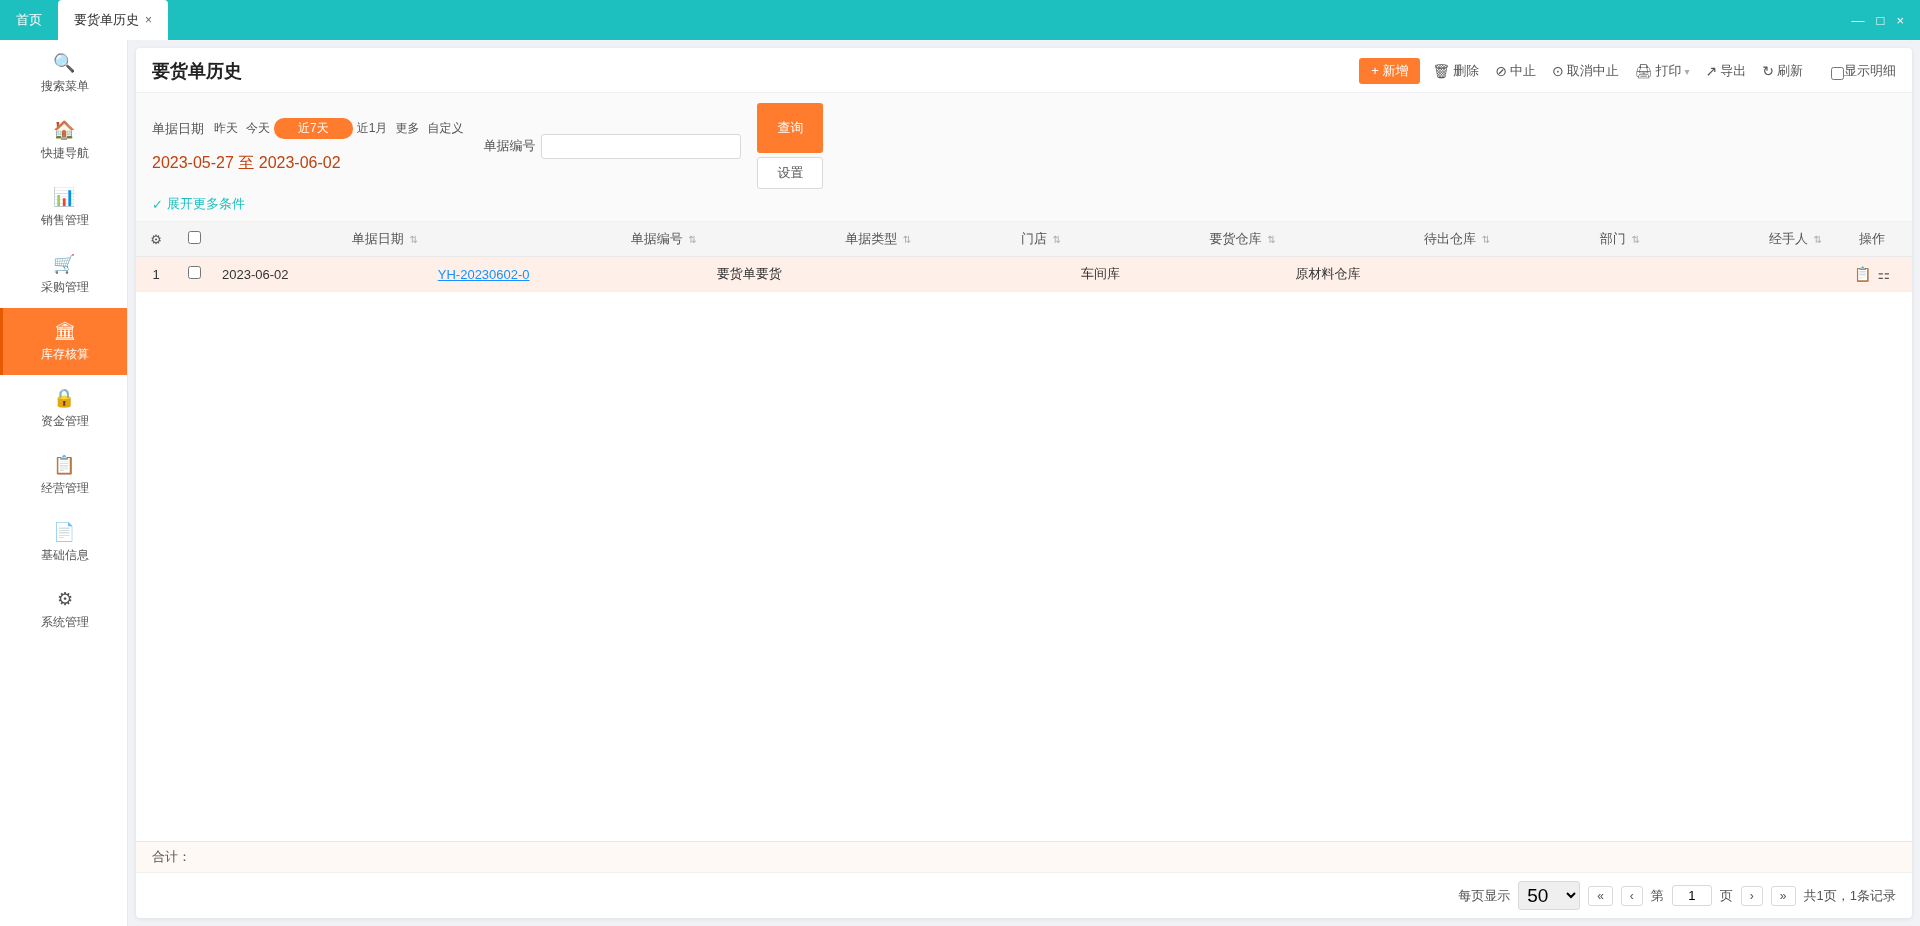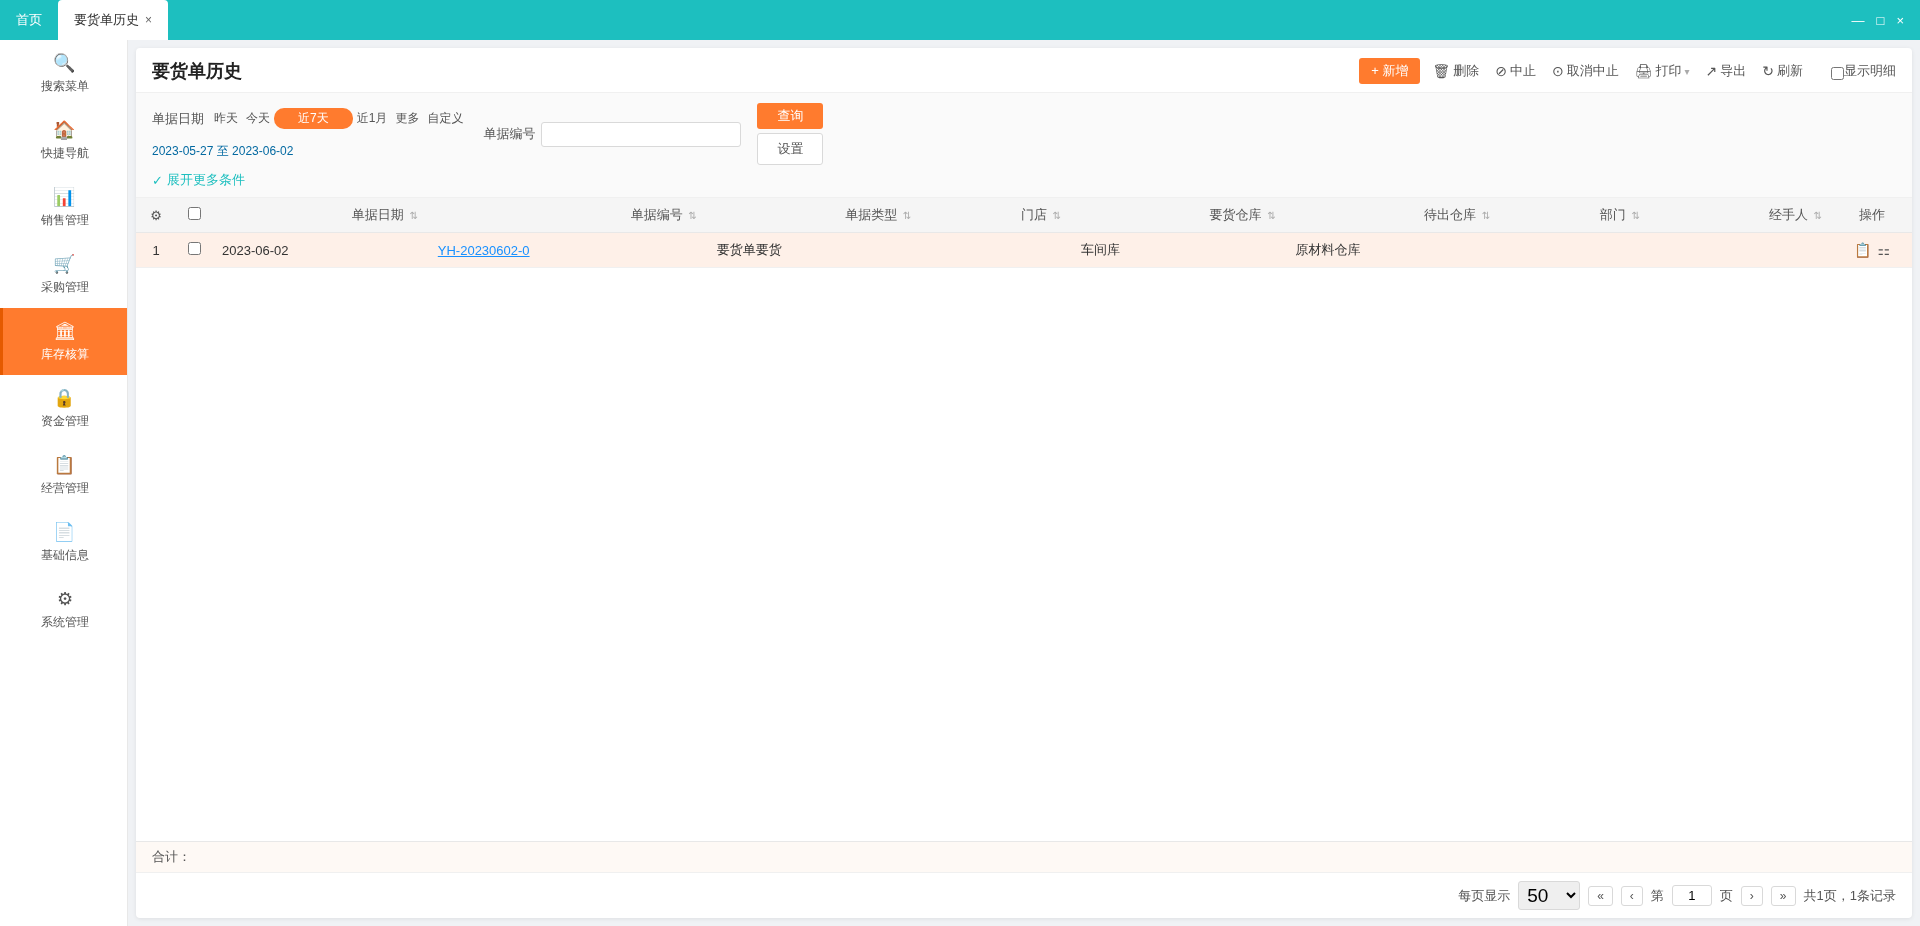--- a/index.html
+++ b/index.html
@@ -165,21 +165,21 @@
       cursor: pointer;
       padding: 2px 4px;
       border-radius: 2px;
     }
     .date-btn.active {
       background: #ff7b2e;
       color: #fff;
       border-radius: 10px;
       padding: 2px 24px;
     }
-    .date-range-text { font-size: 12px; color: #0369a1; margin-top: 14px; }
+    .date-range-text { font-size: 16px; color: #c2410c; margin-top: 14px; }
     .filter-input {
       border: 1px solid #d9d9d9;
       border-radius: 3px;
       padding: 4px 8px;
       font-size: 13px;
       width: 200px;
       outline: none;
     }
     .filter-select-wrapper {
       display: flex;
@@ -204,21 +204,21 @@
       color: #1dbfbf;
       cursor: pointer;
       font-size: 13px;
       margin-top: 6px;
     }
     .query-btn {
       background: #ff7b2e;
       color: #fff;
       border: none;
       border-radius: 3px;
-      padding: 4px 20px;
+      padding: 16px 20px;
       cursor: pointer;
       font-size: 13px;
     }
     .setting-btn {
       border: 1px solid #d9d9d9;
       background: #fff;
       border-radius: 3px;
       padding: 6px 16px;
       cursor: pointer;
       font-size: 13px;

